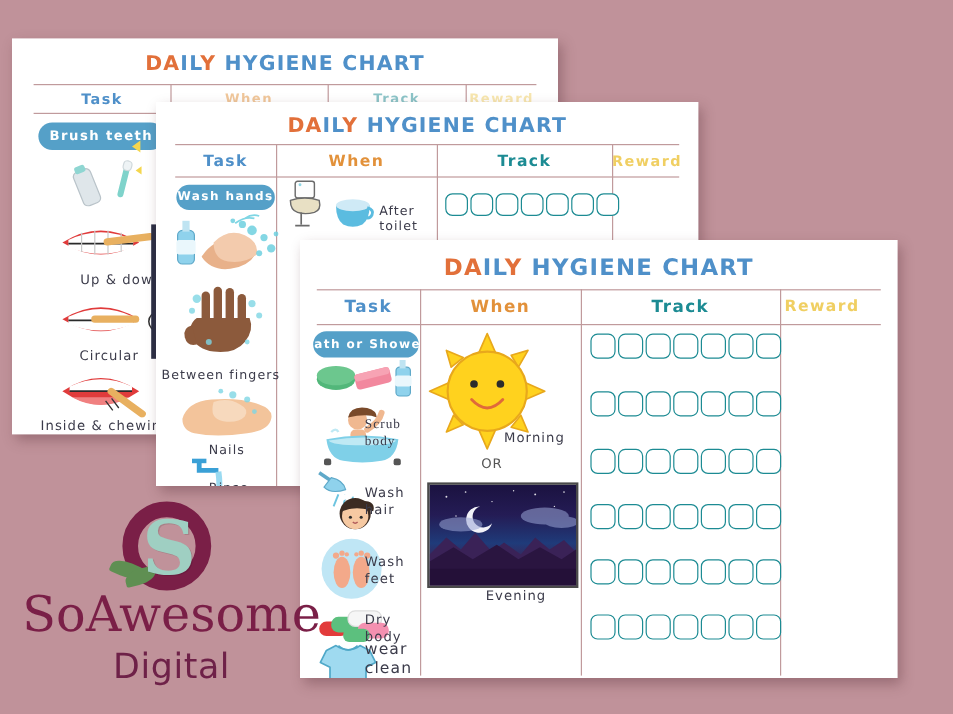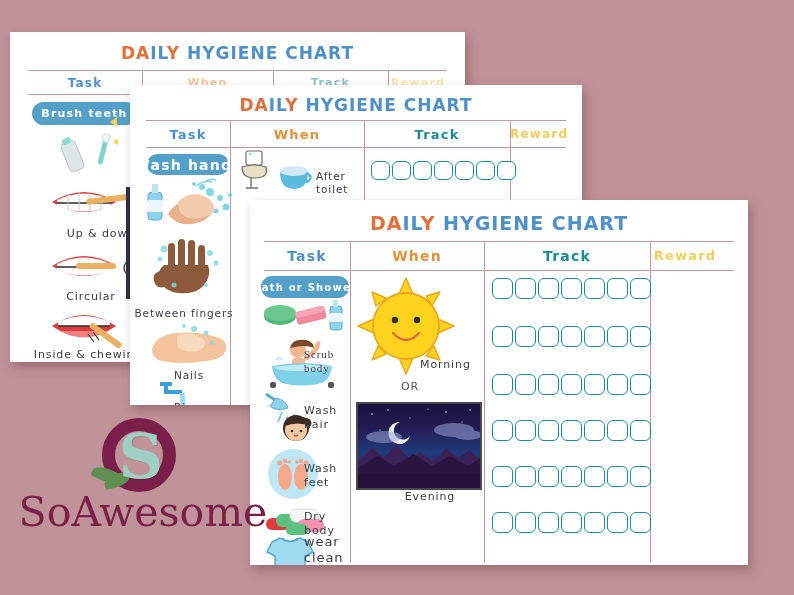--- a/index.html
+++ b/index.html
@@ -203,21 +203,21 @@
     <div class="rule" style="top:62px;left:16px;right:16px;"></div>
     <div class="vrule" style="left:100px;top:35px;height:285px;"></div>
     <div class="vrule" style="left:234px;top:35px;height:285px;"></div>
     <div class="vrule" style="left:380px;top:35px;height:285px;"></div>
 
     <div class="hdr task" style="left:16px;width:84px;top:42px;font-size:13px;">Task</div>
     <div class="hdr when" style="left:100px;width:134px;top:42px;font-size:13px;">When</div>
     <div class="hdr track" style="left:234px;width:146px;top:42px;font-size:13px;">Track</div>
     <div class="hdr reward" style="left:380px;width:56px;top:42px;font-size:12px;">Reward</div>
 
-    <div class="pill" style="left:17px;top:69px;width:82px;height:21px;font-size:14px;">Wash hands</div>
+    <div class="pill" style="left:17px;top:69px;width:82px;height:21px;font-size:10px;">Wash hands</div>
 
     <div class="ico" style="left:14px;top:93px;width:96px;height:56px;">
       <svg width="96" height="56" viewBox="0 0 96 56">
         <rect x="4" y="14" width="14" height="28" rx="4" fill="#8fd2ec" stroke="#5fa9c9" stroke-width="1"></rect>
         <rect x="8" y="6" width="6" height="9" fill="#bfe4f2"></rect>
         <rect x="3" y="22" width="16" height="12" rx="2" fill="#eaf7fc"></rect>
         <path d="M24 36 q10 -16 28 -14 q14 2 18 10 q-6 12 -22 14 q-16 2 -24 -10 z" fill="#e8b18a"></path>
         <path d="M34 24 q12 -12 26 -6 q12 6 10 16 q-10 8 -24 6 q-12 -2 -12 -16 z" fill="#f3cbad"></path>
         <g fill="#6fd0e0" opacity=".85">
           <circle cx="66" cy="14" r="4"></circle>
@@ -537,15 +537,16 @@
       </div>
   </div>
 
 
   <div id="logo">
     <div id="logo-ring"></div>
     <div class="leaf" style="left:74px;top:56px;transform:rotate(24deg);"></div>
     <div class="leaf" style="left:86px;top:62px;transform:rotate(-14deg);"></div>
     <div id="logo-s">S</div>
     <div id="logo-name">SoAwesome</div>
+    <div id="logo-sub">Digital</div>
   </div>
 
 </div>
 
 </body></html>

